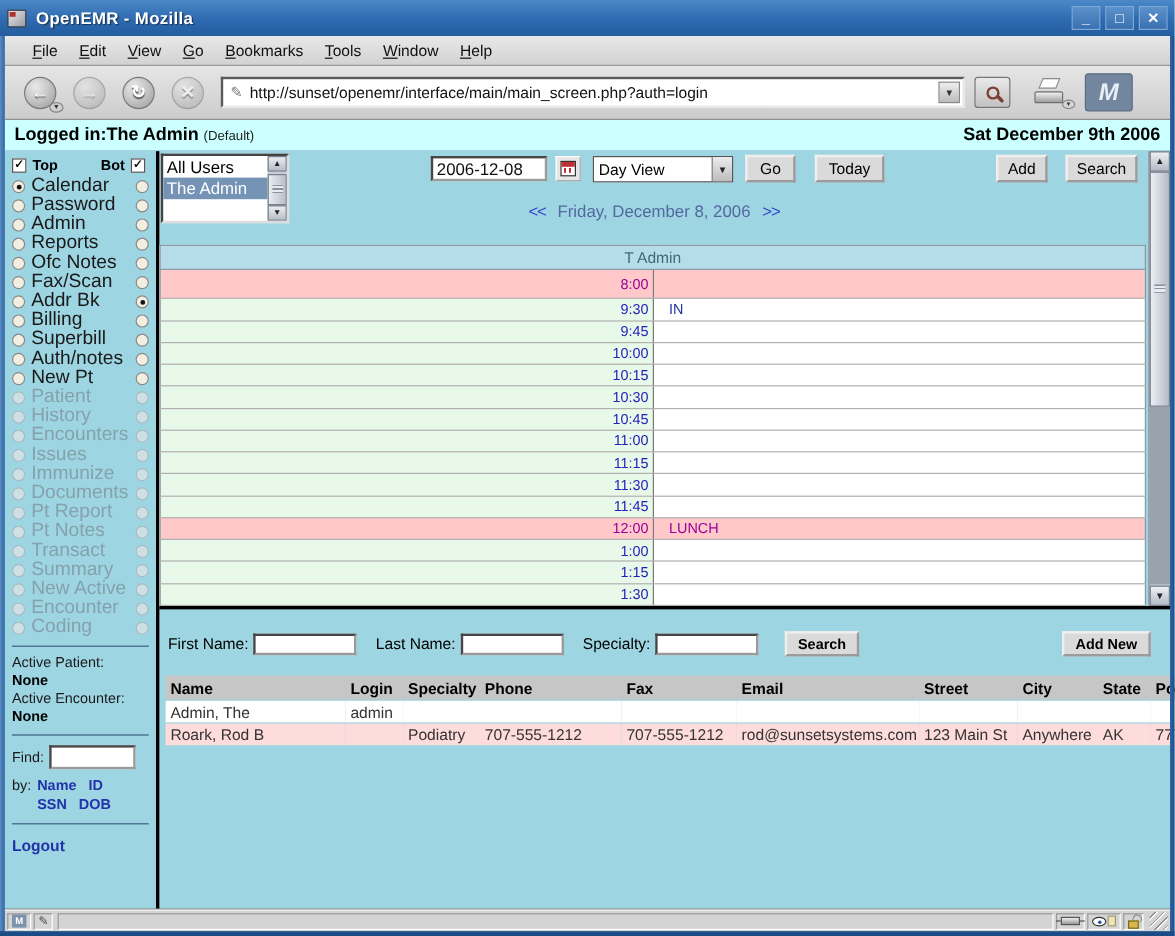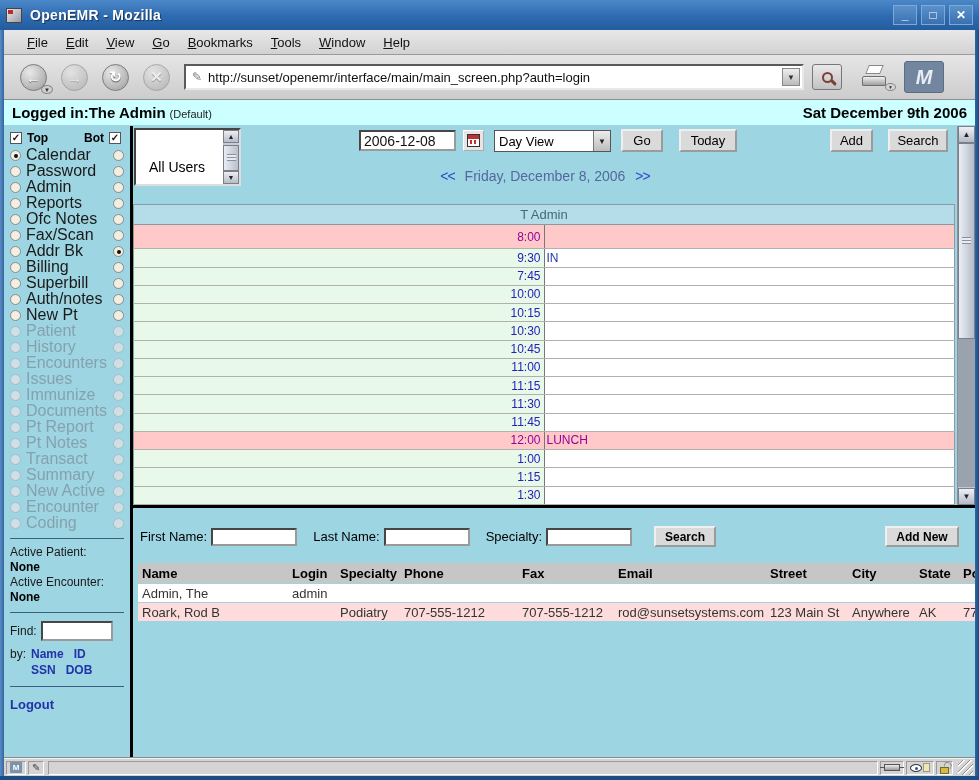--- a/index.html
+++ b/index.html
@@ -75,21 +75,21 @@
   .side-text b { color:#000; }
   .find-row { display:flex; align-items:center; margin:8px 0 6px 0; font-size:12px; color:#1a1a1a; }
   .find-input { width:72px; height:20px; margin-left:4px; background:#fff; border:2px inset #9a9a9a; font-size:12px; font-family:"Liberation Sans",sans-serif; }
   .find-by { font-size:12px; color:#1a1a1a; width:104px; }
   .find-link { color:#2233aa; font-weight:bold; margin-right:10px; display:inline-block; margin-bottom:2px; }
   .logout { font-size:13px; font-weight:bold; color:#2233aa; margin-top:4px; display:inline-block; }
 
   
   .topframe { position:absolute; left:133px; top:126px; right:4px; height:379px; background:#9ed5e2; }
   .userlist { position:absolute; left:1px; top:2px; width:107px; height:58px; background:#fff; border:2px solid; border-color:#444 #ddd #ddd #444; padding-right:16px; overflow:hidden; }
-  .user-item { font-size:14px; color:#000; height:18px; line-height:18px; padding-left:13px; white-space:nowrap;margin-top:28px; }
+  .user-item { font-size:14px; color:#000; height:18px; line-height:18px; padding-left:3px; white-space:nowrap; }
   .user-item.selected { background:#7593b5; color:#fff; }
   .lb-scroll { position:absolute; right:0; top:0; bottom:0; width:16px; background:#c6ccd8; }
   .lb-btn { position:absolute; left:0; width:16px; height:13px; background:linear-gradient(180deg,#eceef2,#b6bcc8); border:1px solid #7a7f8a; font-size:7px; color:#222; text-align:center; line-height:12px; }
   .lb-up { top:0; } .lb-down { bottom:0; }
   .lb-thumb { position:absolute; left:0; top:15px; width:16px; height:26px; background:linear-gradient(90deg,#e8ecf2,#b8c0cc); border:1px solid #7a7f8a; }
   .ridges { position:absolute; left:3px; top:50%; width:9px; height:7px; margin-top:-4px;
     background:repeating-linear-gradient(180deg,#8a909c 0 1px,#e8ecf2 1px 3px); }
 
   .date-input { position:absolute; left:226px; top:4px; width:97px; height:21px; background:#fff; border:2px inset #9a9a9a; font-size:14px; font-family:"Liberation Sans",sans-serif; color:#111; padding-left:3px; }
   .calbtn { position:absolute; left:330px; top:4px; width:21px; height:21px; background:#e6e6e6; border:1px outset #fff; display:flex; align-items:center; justify-content:center; }
@@ -107,21 +107,21 @@
   .cal-search-btn { position:absolute; left:755px; top:3px; width:60px; height:23px; }
 
   .daynav { position:absolute; left:0; top:42px; width:824px; text-align:center; font-size:14px; }
   .daynav .arrow { color:#3344cc; letter-spacing:-1px; }
   .daynav .dlabel { color:#53689e; margin:0 6px; }
 
   .cal-table { position:absolute; left:0; top:78px; width:822px; height:301px; border-collapse:collapse; background:#fff; table-layout:fixed; }
   .cal-table th { height:20px; background:#b5dde9; color:#44687a; font-size:13px; font-weight:normal; border:1px solid #8a9aa2; }
   .slot-row td { border-bottom:1px solid #b0b0b0; font-size:12px; height:18px; }
   .slot-time { width:40px; background:#e9f9e9; color:#2222bb; text-align:right; padding-right:3px; border-right:1px solid #777; border-left:1px solid #8a9aa2; }
-  .slot-event { padding-left:2px; color:#2233aa; border-right:1px solid #8a9aa2; }
+  .slot-event { padding-left:13px; color:#2233aa; border-right:1px solid #8a9aa2; }
   .slot-row.blocked td { background:#ffc9c9; }
   .slot-row.blocked .slot-time { color:#990099; }
   .slot-row.blocked .slot-event { color:#990099;margin-top:48px; }
   .slot-row.first td { height:24px; }
 
   .sbar { position:absolute; right:0; top:0; width:18px; height:379px; background:#c0c8d4; border-left:1px solid #8a8f9a; }
   .sbar-btn { position:absolute; left:0; width:17px; height:17px; background:linear-gradient(180deg,#eef0f4,#b4bac6); border:1px solid #7a7f8a; font-size:8px; color:#222; text-align:center; line-height:15px; }
   .sbar-up { top:0; } .sbar-down { bottom:0; }
   .sbar-thumb { position:absolute; left:0; top:17px; width:17px; height:196px; background:linear-gradient(90deg,#eceef4,#b4bcc8); border:1px solid #7a7f8a; }
   .sbar-shadow { position:absolute; left:0; top:213px; width:17px; height:148px; background:#9aa2ae; }
@@ -418,21 +418,21 @@
       <tbody id="slot-rows">
           <tr class="slot-row blocked first">
     <td class="slot-time">8:00</td>
     <td class="slot-event"></td>
   </tr>
           <tr class="slot-row">
     <td class="slot-time">9:30</td>
     <td class="slot-event">IN</td>
   </tr>
           <tr class="slot-row">
-    <td class="slot-time">7:45</td>
+    <td class="slot-time">9:45</td>
     <td class="slot-event"></td>
   </tr>
           <tr class="slot-row">
     <td class="slot-time">10:00</td>
     <td class="slot-event"></td>
   </tr>
           <tr class="slot-row">
     <td class="slot-time">10:15</td>
     <td class="slot-event"></td>
   </tr>

